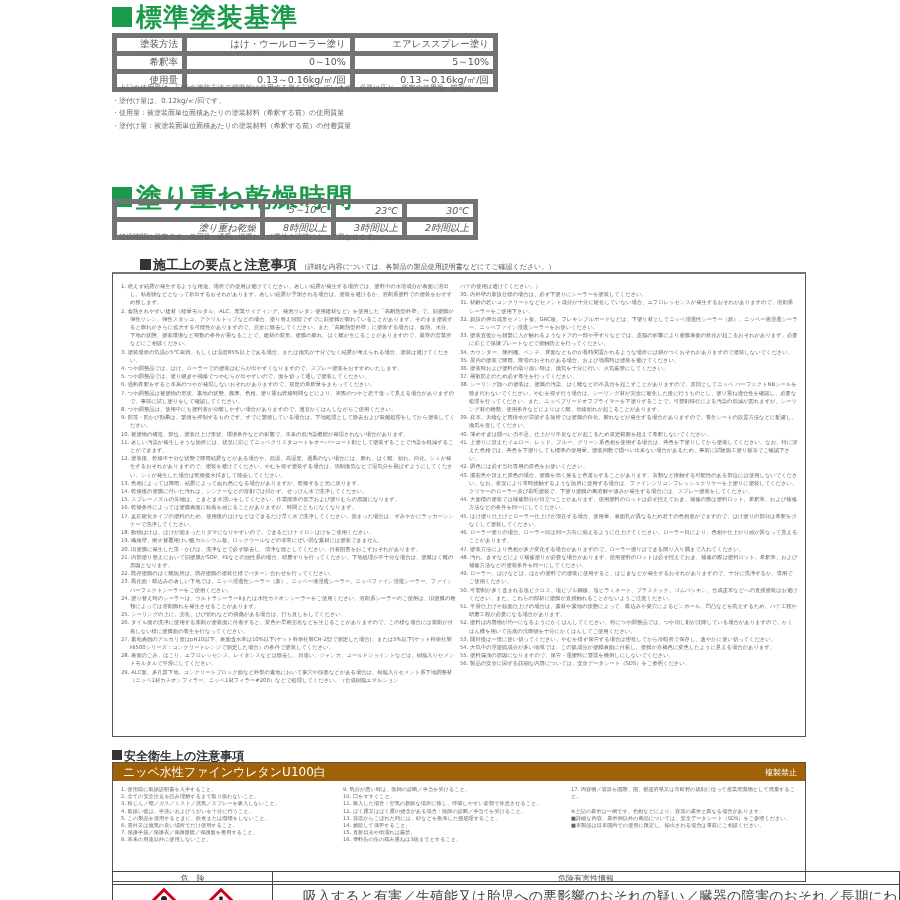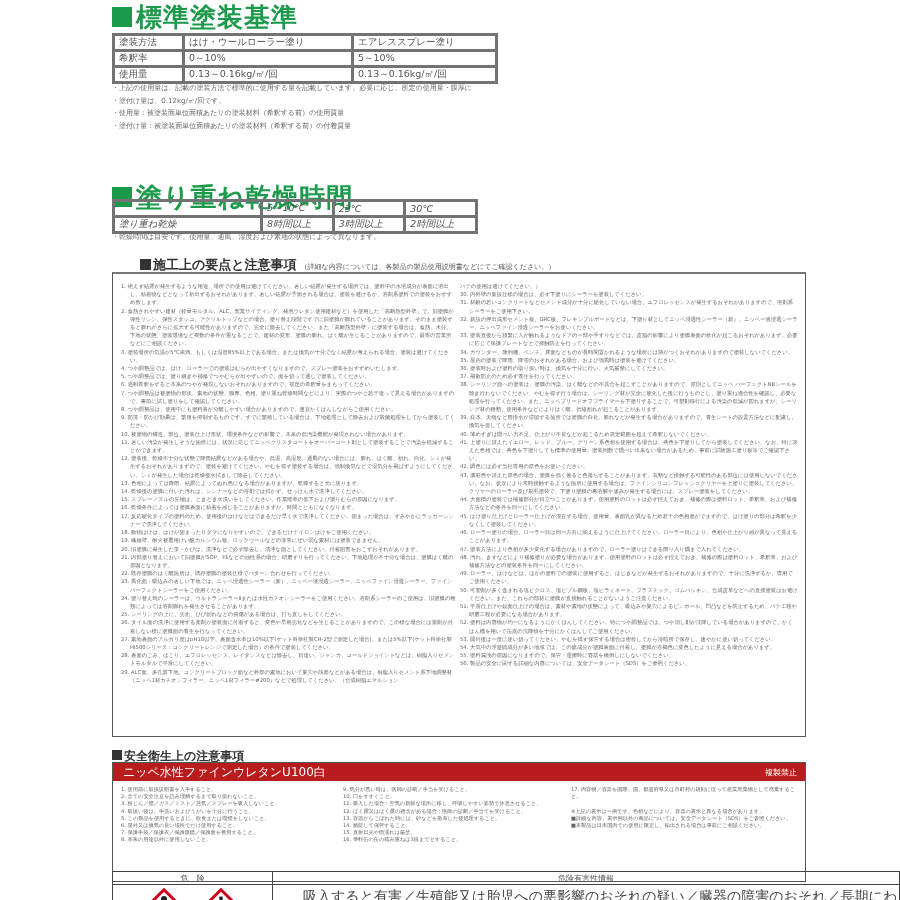--- a/index.html
+++ b/index.html
@@ -3,40 +3,40 @@
 <meta charset="utf-8">
 <style>
   * { box-sizing: border-box; margin: 0; padding: 0; }
   html, body { width: 900px; height: 900px; background: #ffffff; overflow: hidden; }
   body { font-family: "DejaVu Sans", "Liberation Sans", sans-serif; color: #333; position: relative; }
 
   .h-big { position: absolute; left: 112px; font-weight: bold; color: #1a9a4a; font-size: 26px; letter-spacing: 1px; line-height: 1; }
   .h-big .sq { display: inline-block; width: 20px; height: 20px; background: #1a9a4a; margin-right: 4px; vertical-align: -1px; }
 
   table.spec { position: absolute; border-collapse: collapse; font-size: 9.5px; color: #555; }
-  table.spec td { border: 3px solid #737373; text-align: left; height: 15px; padding: 0 4px; }
+  table.spec td { border: 5px solid #737373; text-align: right; height: 15px; padding: 0 4px; }
 
   .note-lines { position: absolute; left: 112px; font-size: 7px; color: #666; line-height: 12.5px; }
   .note-lines div { white-space: nowrap; }
 
   .h-mid { position: absolute; left: 112px; top: 256px; font-size: 13px; font-weight: bold; color: #333; white-space: nowrap; padding-left: 28px; }
   .h-mid .sq { display: inline-block; width: 11px; height: 11px; background: #333; margin-right: 2px; vertical-align: -1px; }
   .h-mid .sub { font-size: 7px; font-weight: normal; color: #555; margin-left: 4px; }
 
   .notes-box { position: absolute; left: 112px; top: 272px; width: 694px; height: 465px; border: 1px solid #555; border-top: 2px solid #777; }
   .notes-col { position: absolute; top: 8px; font-size: 5.3px; line-height: 8.2px; color: #666; }
   .notes-col.left { left: 8px; width: 335px; }
   .notes-col.right { left: 347px; width: 338px; }
   .notes-col p { text-indent: -9px; padding-left: 9px; }
 
   .h-safety { position: absolute; left: 112px; top: 748px; font-size: 12px; font-weight: bold; color: #333; }
   .h-safety .sq { display: inline-block; width: 10px; height: 10px; background: #333; margin-right: 2px; }
 
   .safety-box { position: absolute; left: 112px; top: 762px; width: 694px; height: 120px; border: 1px solid #555; }
-  .safety-bar { height: 18px; background: #b91c1c; color: #fff; display: flex; justify-content: space-between; align-items: center; padding: 0 8px 0 10px; }
+  .safety-bar { height: 18px; background: #a16207; color: #fff; display: flex; justify-content: space-between; align-items: center; padding: 0 8px 0 10px; }
   .safety-bar .title { font-size: 12px; }
   .safety-bar .ban { font-size: 8px; }
   .safety-cols { position: relative; height: 64px; font-size: 5.2px; line-height: 7.2px; color: #666; }
   .safety-cols .c { position: absolute; top: 5px; }
   .safety-cols .c1 { left: 8px; width: 220px; }
   .safety-cols .c2 { left: 230px; width: 220px; }
   .safety-cols .c3 { left: 458px; width: 230px; }
 
   table.hazard { position: absolute; left: 112px; top: 843px; width: 788px; border-collapse: collapse; font-size: 8px; color: #555; margin-top: 28px; }
   table.hazard td { border: 1px solid #444; text-align: center; }

